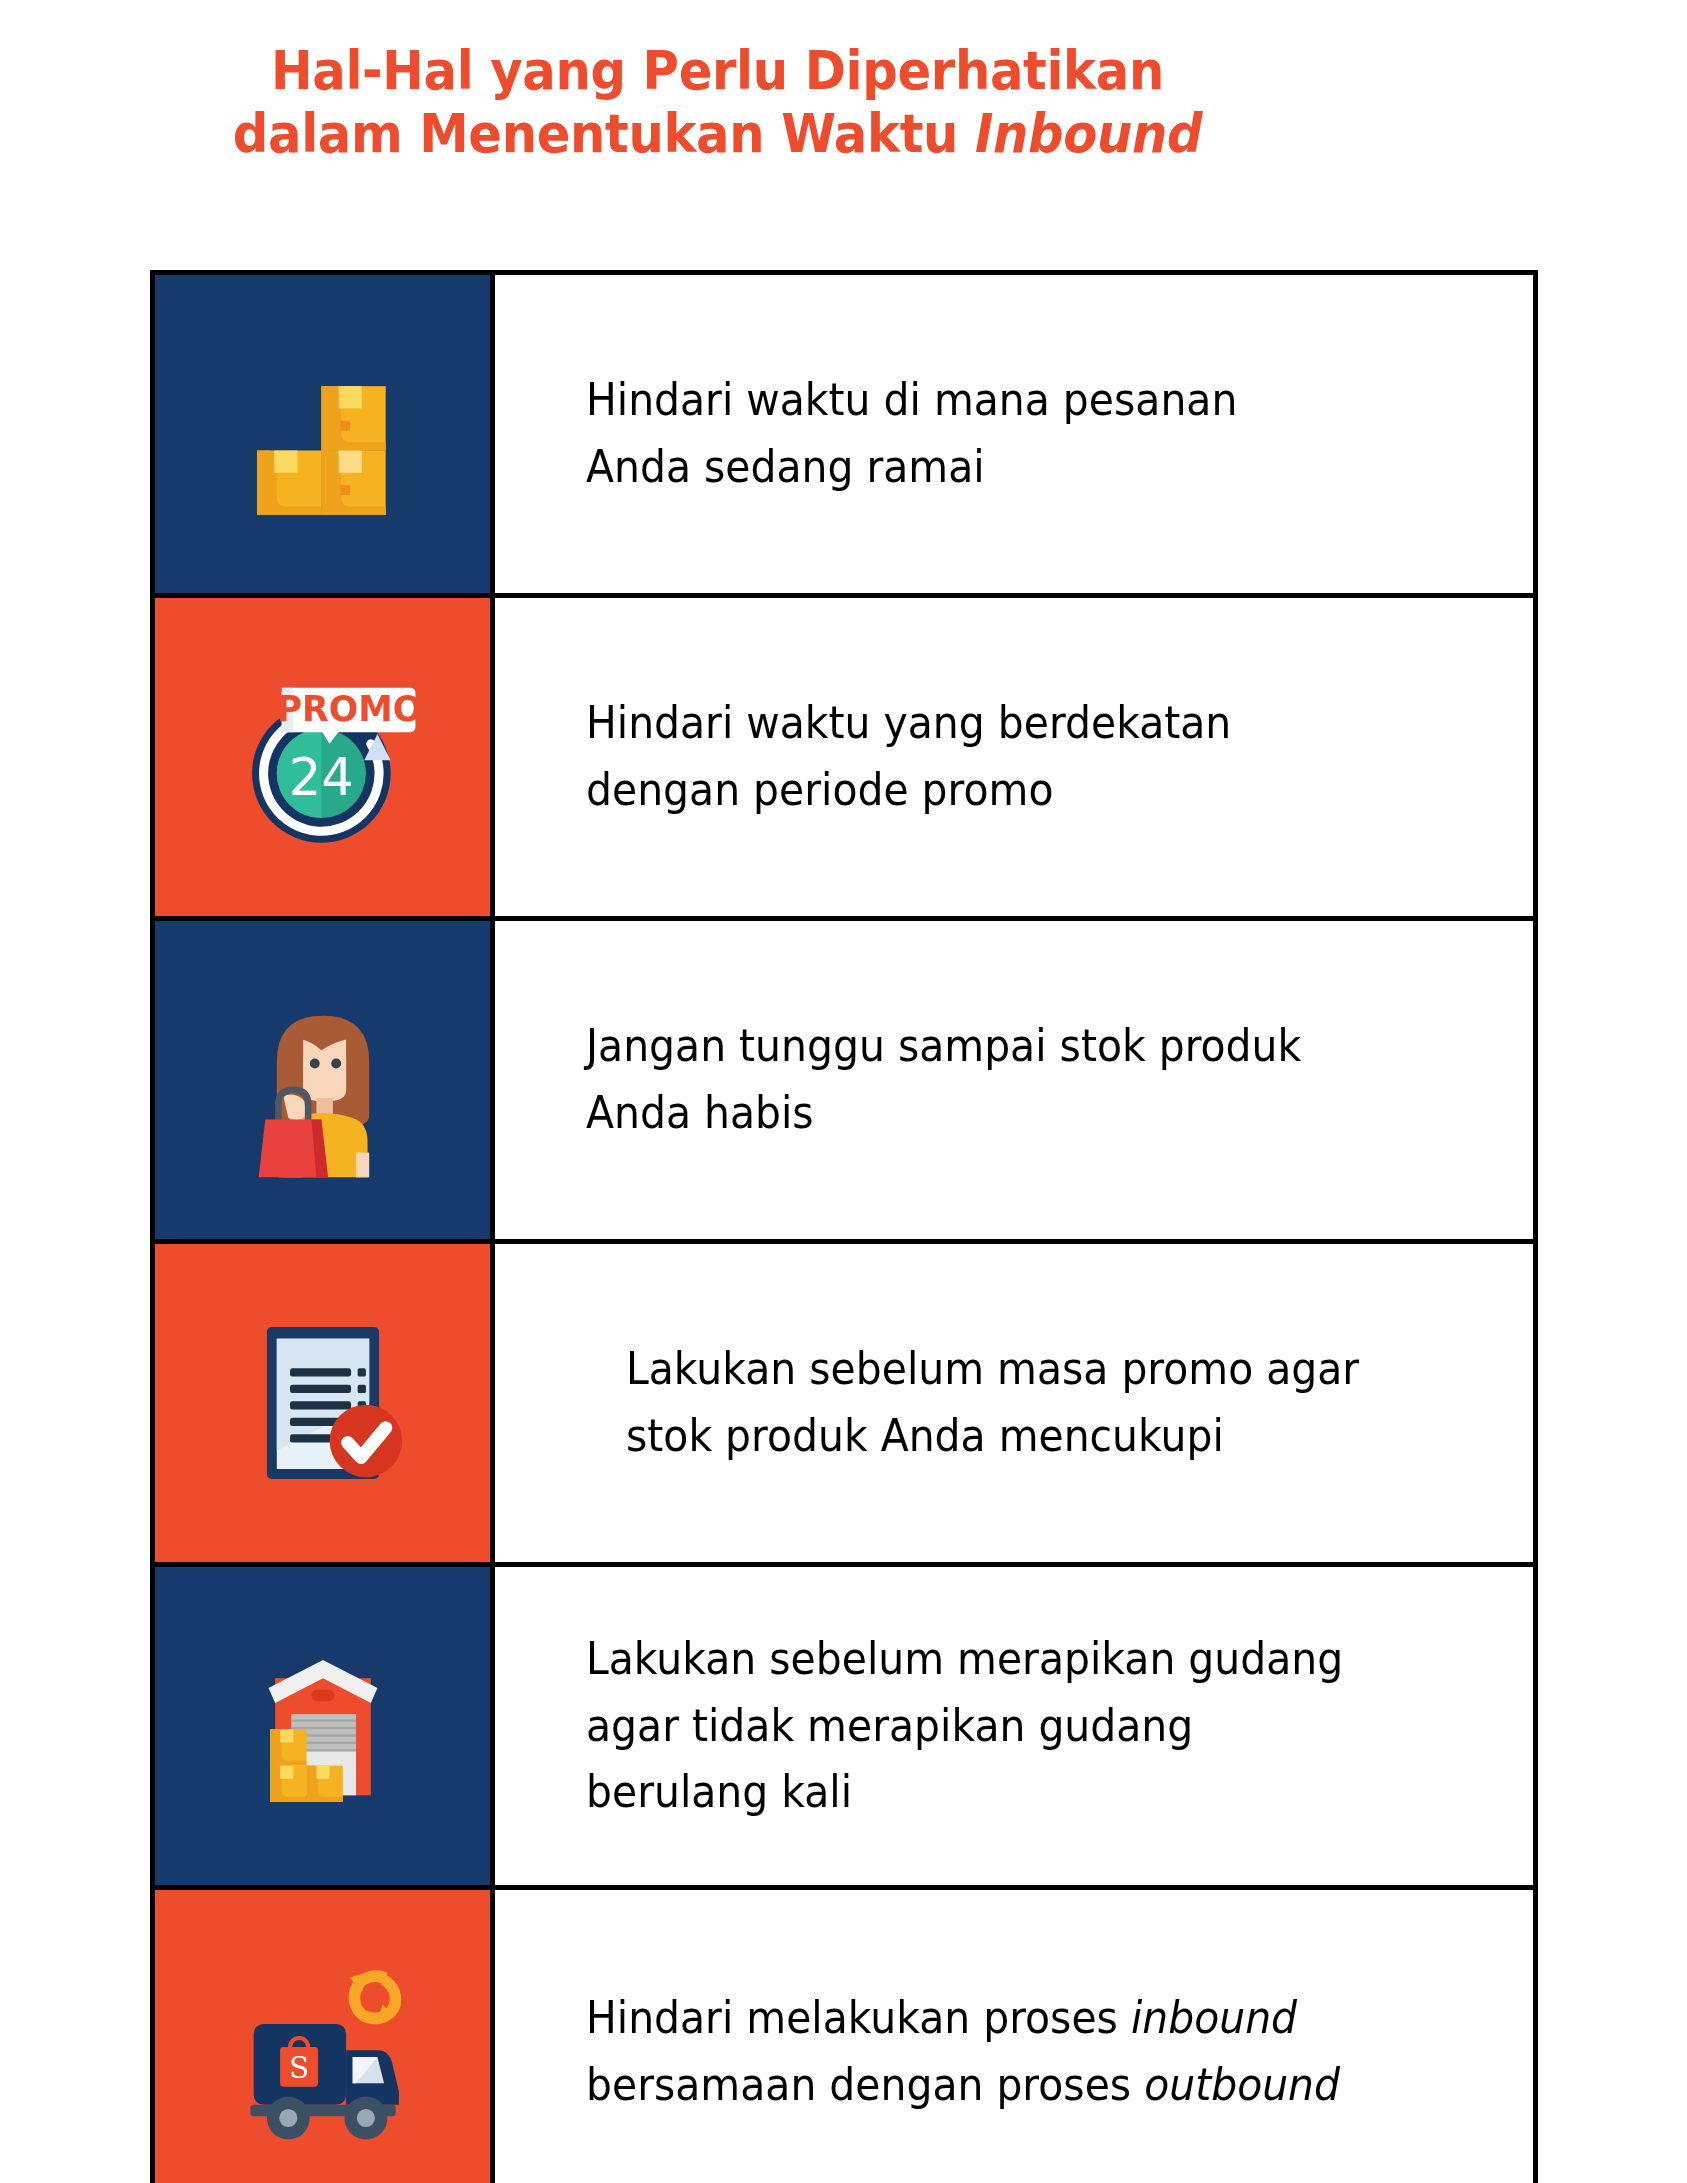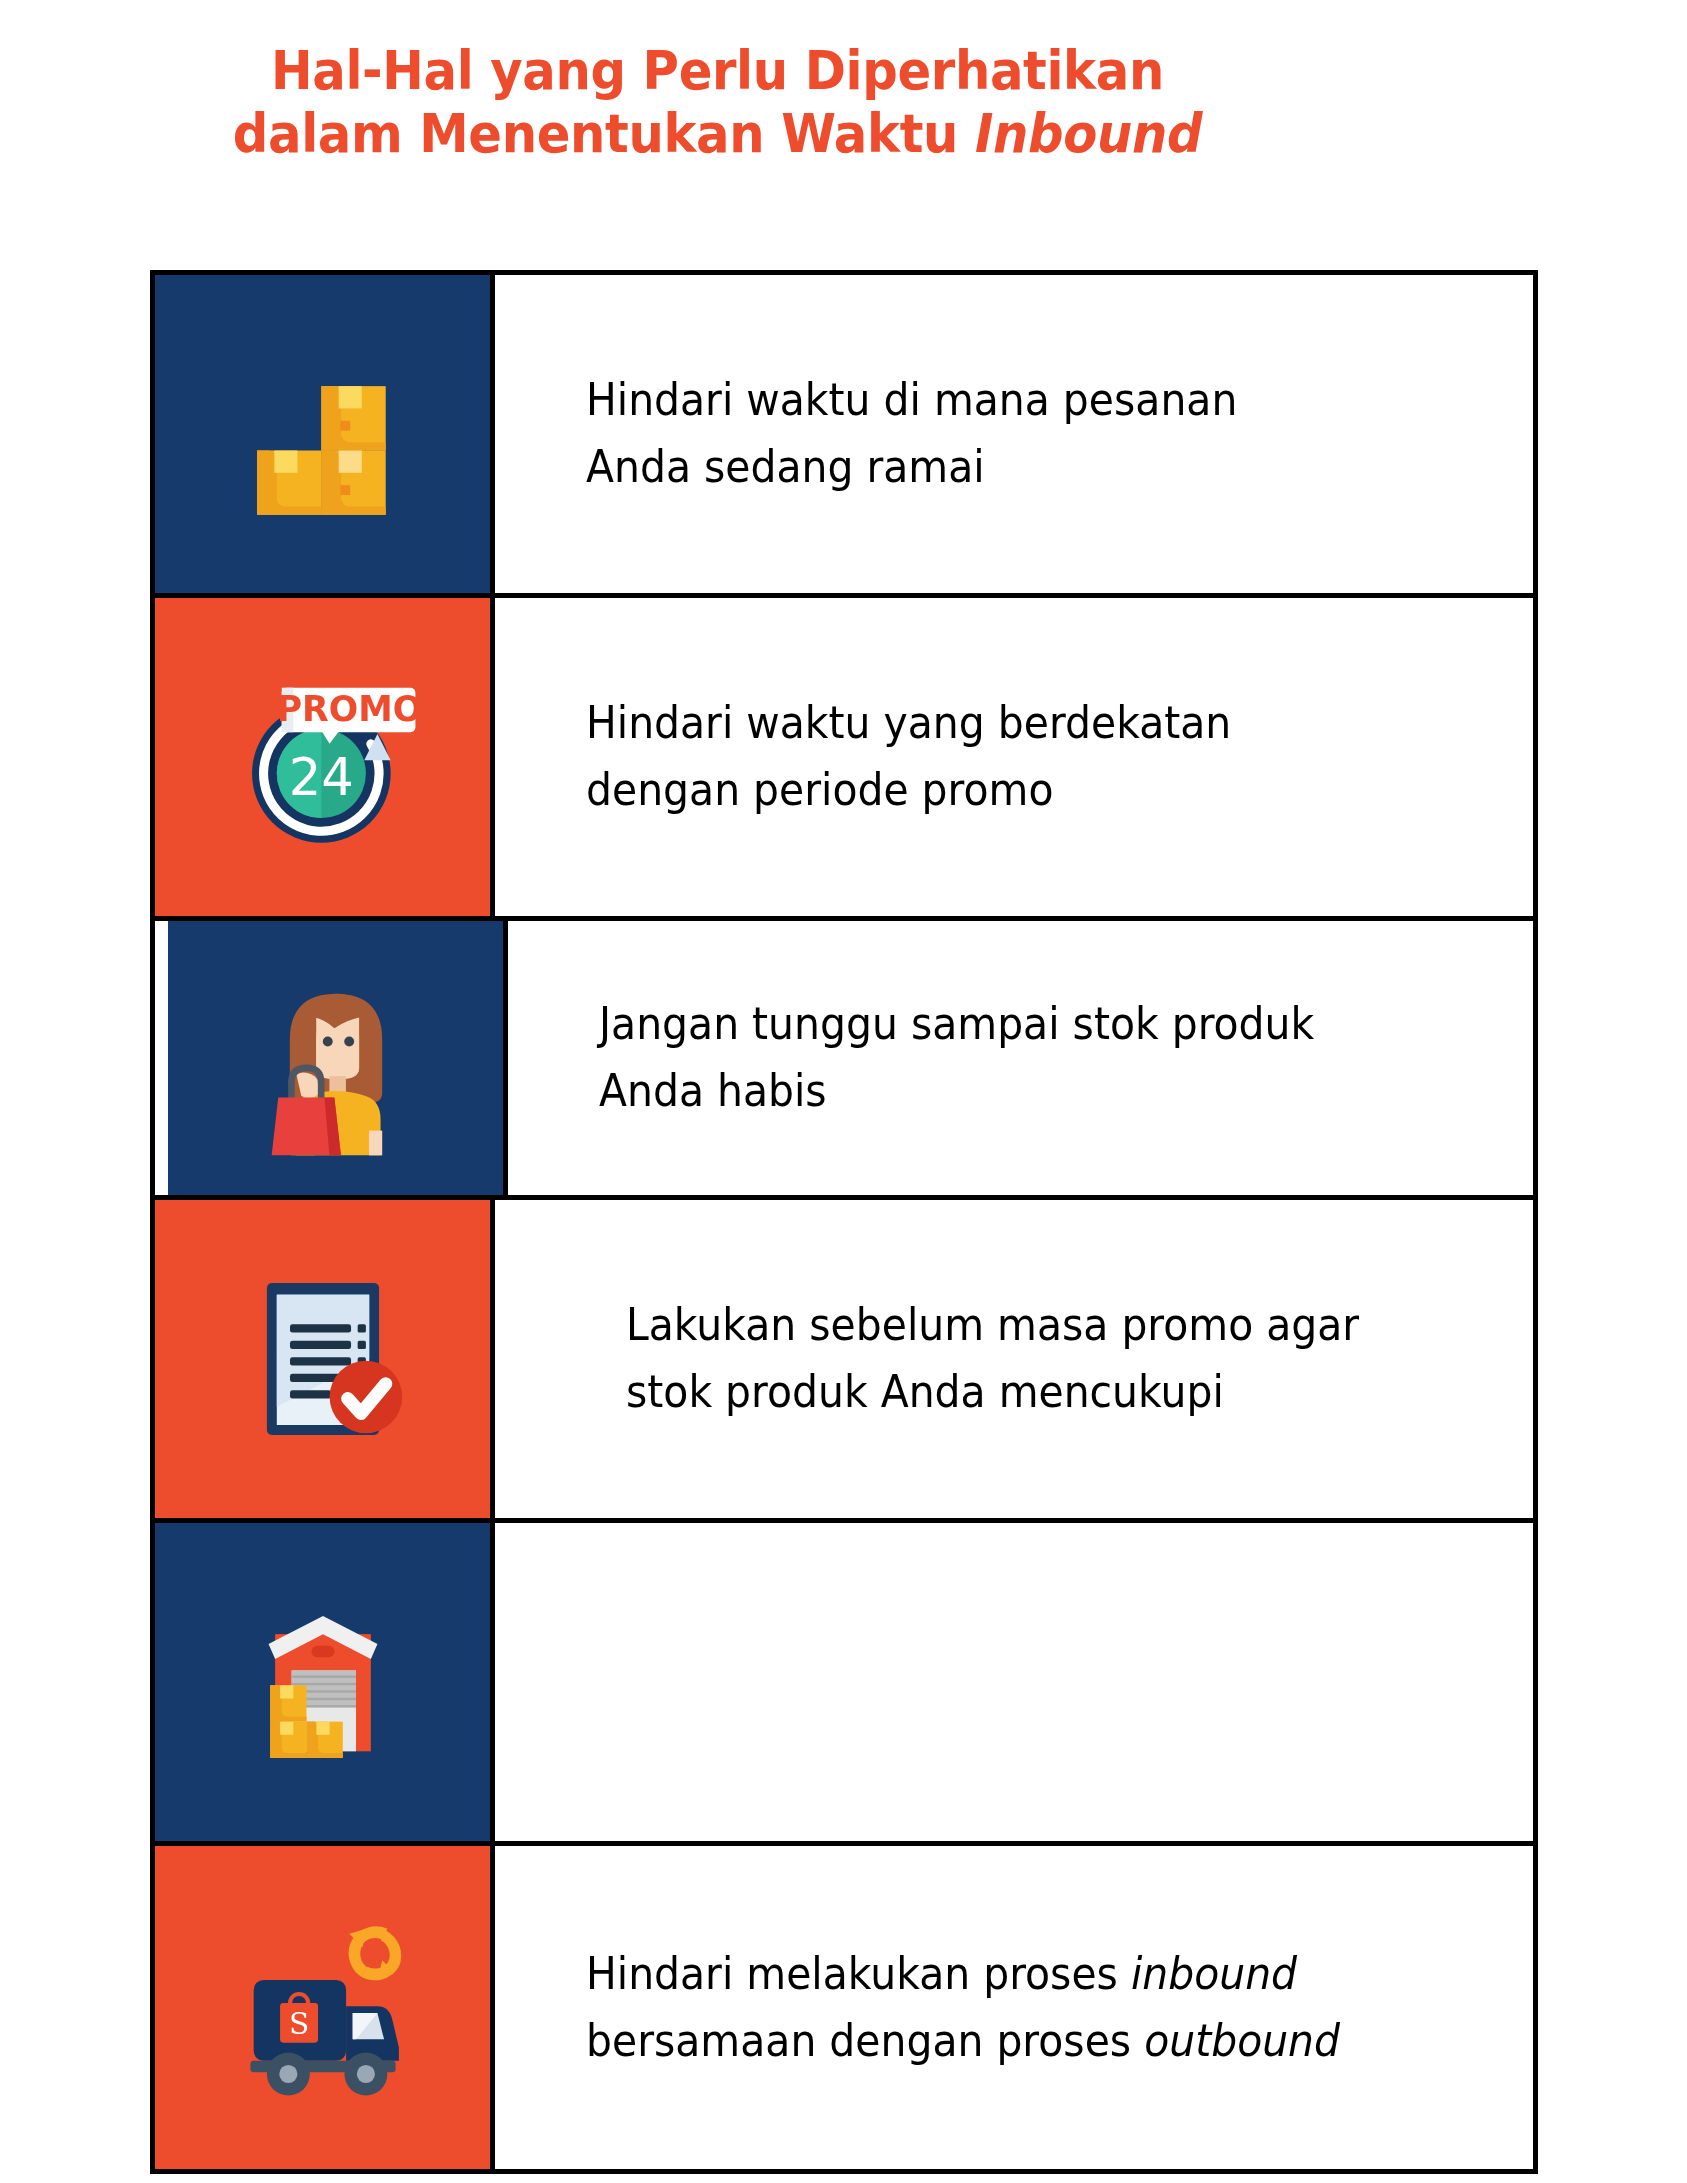--- a/index.html
+++ b/index.html
@@ -91,21 +91,21 @@
     letter-spacing: 0px;
     transform: scaleX(0.93);
     transform-origin: left center;
     white-space: pre-line;
   }
   .cell-text em { font-style: italic; }
 
   
   .h1 { height: 323px; }
   .h2 { height: 323px; }
-  .h3 { height: 279px; padding-left: 13px; }
+  .h3 { height: 323px; }
   .h4 { height: 323px; gap: 40px; }
   .h5 { height: 323px; }
   .h6 { height: 323px; }
 
   .icon-wrap {
     width: 198px;
     height: 198px;
     position: relative;
   }
   svg { display: block; }
@@ -273,20 +273,25 @@
             <rect x="68" y="124" width="16" height="16" fill="#FCD95F"></rect>
             <rect x="56" y="168" width="44" height="44" fill="#F5B322"></rect>
             <path d="M56 168 h8 a6 6 0 0 1 6 6 v26 a6 6 0 0 0 6 6 h24 v6 h-44z" fill="#EFA31C"></path>
             <rect x="68" y="168" width="16" height="16" fill="#FCD95F"></rect>
             <rect x="100" y="168" width="44" height="44" fill="#F5B322"></rect>
             <path d="M100 168 h8 a6 6 0 0 1 6 6 v26 a6 6 0 0 0 6 6 h24 v6 h-44z" fill="#EFA31C"></path>
             <rect x="112" y="168" width="16" height="16" fill="#FCD95F"></rect>
           </svg>
         </div>
       </div>
+      <div class="text-cell">
+        <div class="cell-text">Lakukan sebelum merapikan gudang
+agar tidak merapikan gudang
+berulang kali</div>
+      </div>
     </div>
 
     <div class="row h6">
       <div class="icon-cell bg-orange">
         <div class="icon-wrap">
           <svg viewBox="0 0 240 240" width="198" height="198">
 
             <g>
               <path d="M196 26 a34 34 0 0 1 16 44 l-13 -6 a20 20 0 0 0 -9 -26z" fill="#F8A726"></path>
               <path d="M212 70 a34 34 0 0 1 -46 12 l8 -12 a20 20 0 0 0 26 -7z" fill="#F8A726"></path>

